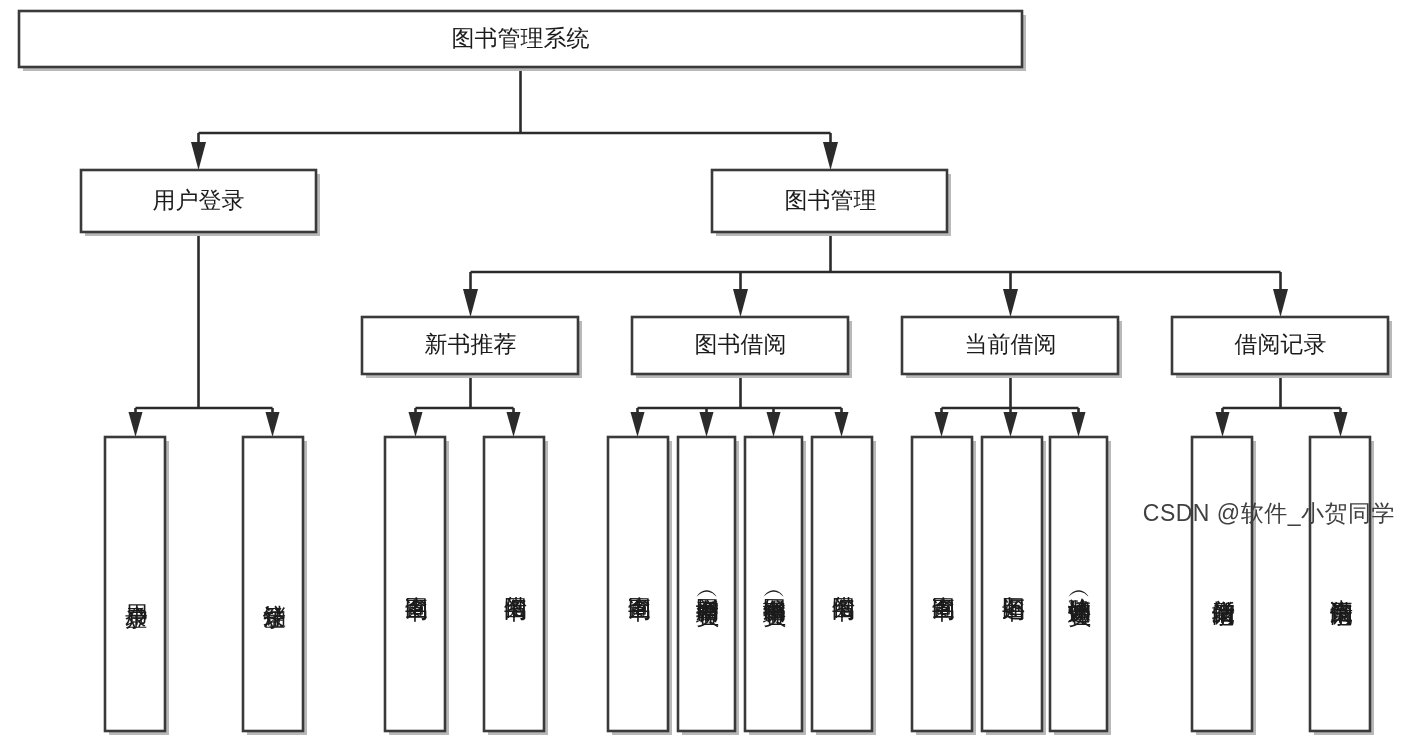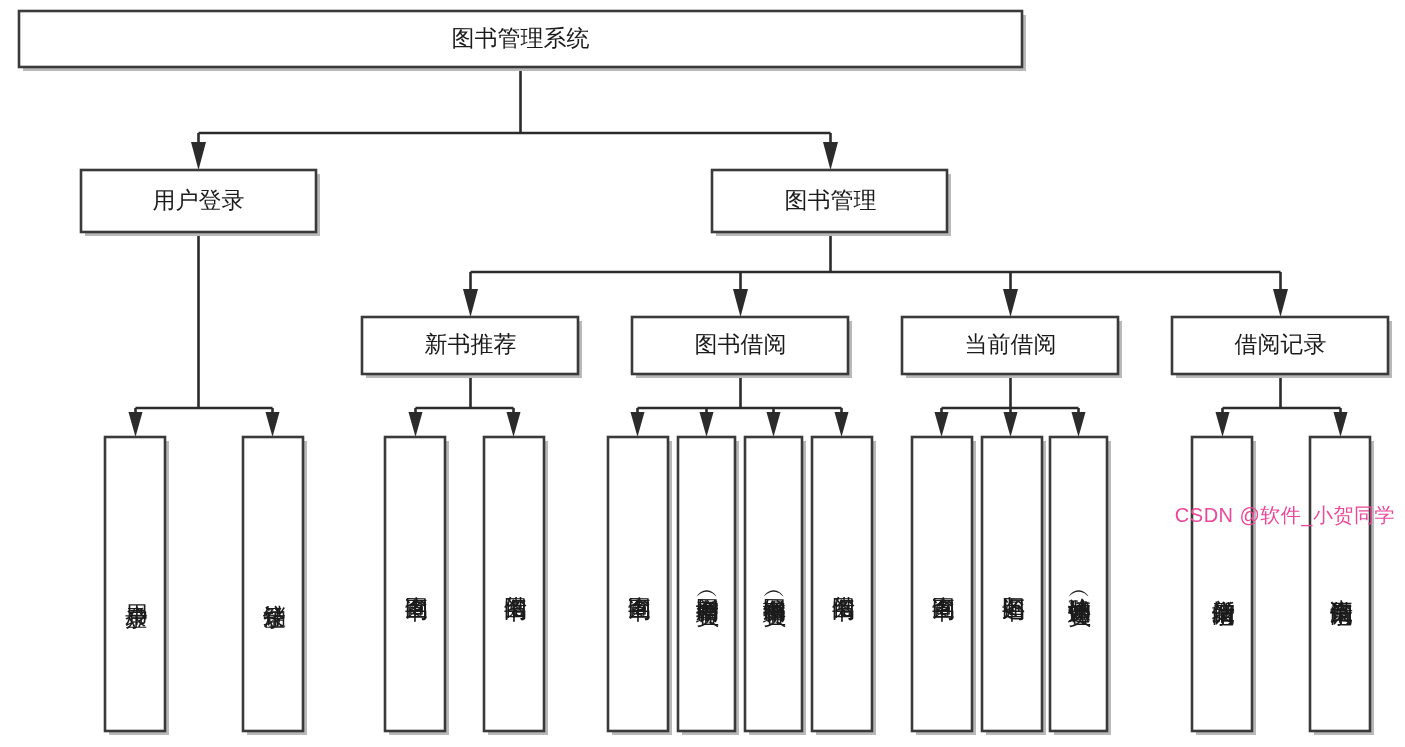--- a/index.html
+++ b/index.html
@@ -58,22 +58,22 @@
     font-size: 23px;
     writing-mode: vertical-rl;
     text-orientation: upright;
     letter-spacing: 1px;
   }
   .watermark {
     position: absolute;
     right: 10px;
     bottom: 6px;
     font-family: "Liberation Sans", "DejaVu Sans", sans-serif;
-    font-size: 20px;
-    color: #ec4899;
+    font-size: 23px;
+    color: #404040;
     white-space: nowrap;
     letter-spacing: 0.5px;
     user-select: none;
   }
 </style>
 </head>
 <body>
 
 <div id="diagram-root">
   <svg class="diagram" viewBox="0 0 1405 747">

